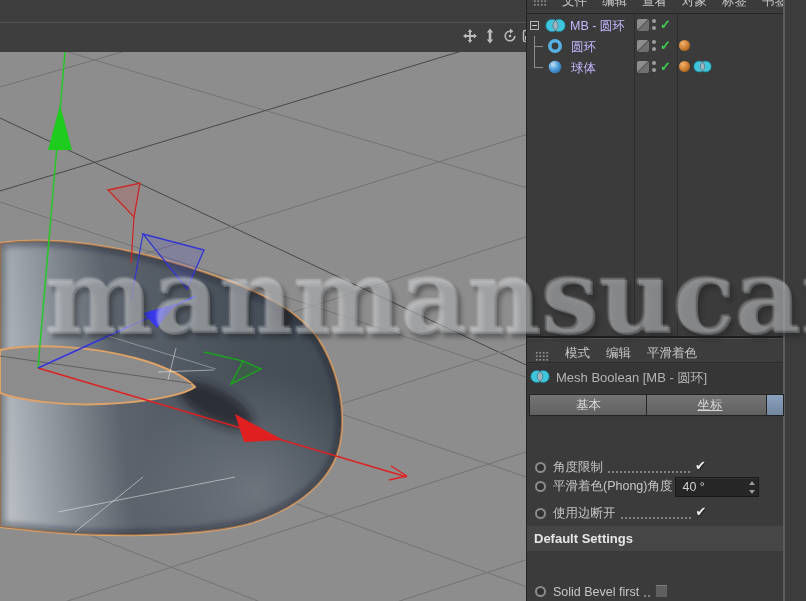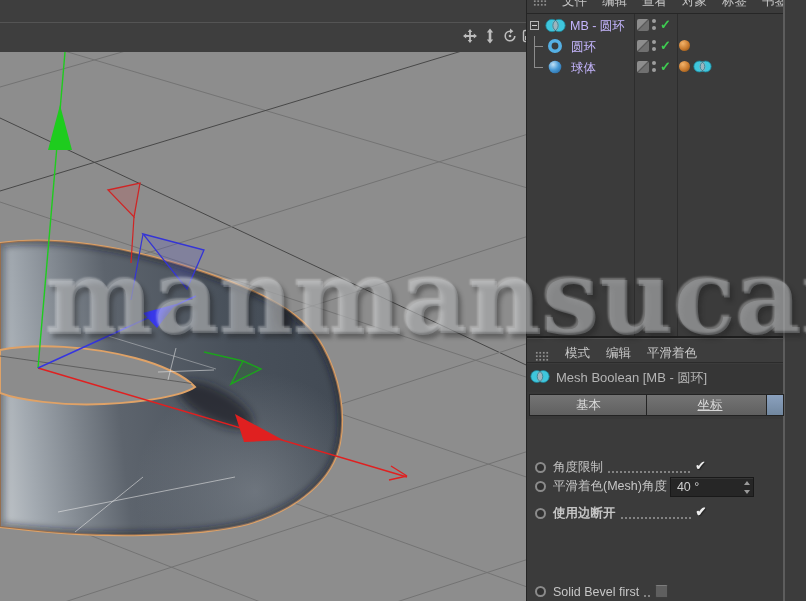--- a/index.html
+++ b/index.html
@@ -76,21 +76,21 @@
        font-size:12.5px;color:#dadada;}
   #tab-basic{left:2px;width:119px;}
   #tab-coord{left:119px;width:128px;text-decoration:underline;}
   #tab-active-sliver{left:239px;width:18px;background:linear-gradient(#8ba1be,#71879f);}
   .sec-header{position:absolute;left:0;width:100%;background:#464646;color:#d3d3d3;font-weight:bold;
               font-size:13px;line-height:26px;padding-left:7px;box-sizing:border-box;}
   #sec1{top:420px;height:26px;}
   #sec2{top:526px;height:25px;line-height:25px;color:#e6e6e6;}
   .am-row{position:absolute;left:0;width:100%;display:flex;align-items:center;padding-left:8px;box-sizing:border-box;
           font-size:12.5px;color:#c6c6c6;}
-  #row-angle{top:446px;height:27px;margin-top:8px;} #row-phong{top:473px;height:27px;} #row-edge{top:500px;height:26px;font-weight:bold;}
+  #row-angle{top:446px;height:27px;margin-top:8px;} #row-phong{top:473px;height:27px;} #row-edge{top:500px;height:26px;}
   #row-optimize{top:551px;height:27px;} #row-bevel{top:578px;height:27px;}
   .anim-dot{width:11px;height:11px;border-radius:50%;border:2px solid #8b8b8b;background:#303030;box-sizing:border-box;flex:none;margin-right:7px;}
   .leader{border-bottom:2px dotted #828282;height:0;margin:9px 5px 0 5px;flex:none;}
   .w82{width:82px;} .w70{width:70px;} .w40{width:40px;}
   .chk{width:13px;height:13px;background:#5f5f5f;border:1px solid #3d3d3d;border-top-color:#7d7d7d;
        border-radius:2px;box-sizing:border-box;position:relative;flex:none;}
   .chk.checked{background:transparent;border:none;}
   .chk.checked::after{content:"✔";position:absolute;top:-3px;left:0;font-size:13px;color:#ededed;text-shadow:1px 1px 1px #222;}
   .num-input{margin-left:3px;width:84px;height:20px;background:#262626;border:1px solid #191919;
              box-shadow:inset 0 1px 0 rgba(255,255,255,0.07);color:#cdcdcd;font-size:12.5px;line-height:18px;
@@ -341,34 +341,35 @@
 
   <div class="am-row" id="row-angle">
     <span class="anim-dot"></span>
     <span>角度限制</span>
     <span class="leader w82"></span>
     <span class="chk checked"></span>
   </div>
 
   <div class="am-row" id="row-phong">
     <span class="anim-dot"></span>
-    <span>平滑着色(Mesh)角度</span>
+    <span>平滑着色(Phong)角度</span>
     <span class="num-input">
       <span>40 °</span>
       <span class="spin"></span>
     </span>
   </div>
 
   <div class="am-row" id="row-edge">
     <span class="anim-dot"></span>
     <span>使用边断开</span>
     <span class="leader w70"></span>
     <span class="chk checked"></span>
   </div>
 
+  <div class="sec-header" id="sec2">Default Settings</div>
 
 
   <div class="am-row" id="row-bevel">
     <span class="anim-dot"></span>
     <span>Solid Bevel first</span>
     <span class="leader" style="width:6px"></span>
     <span class="chk"></span>
   </div>
 
 </div>

